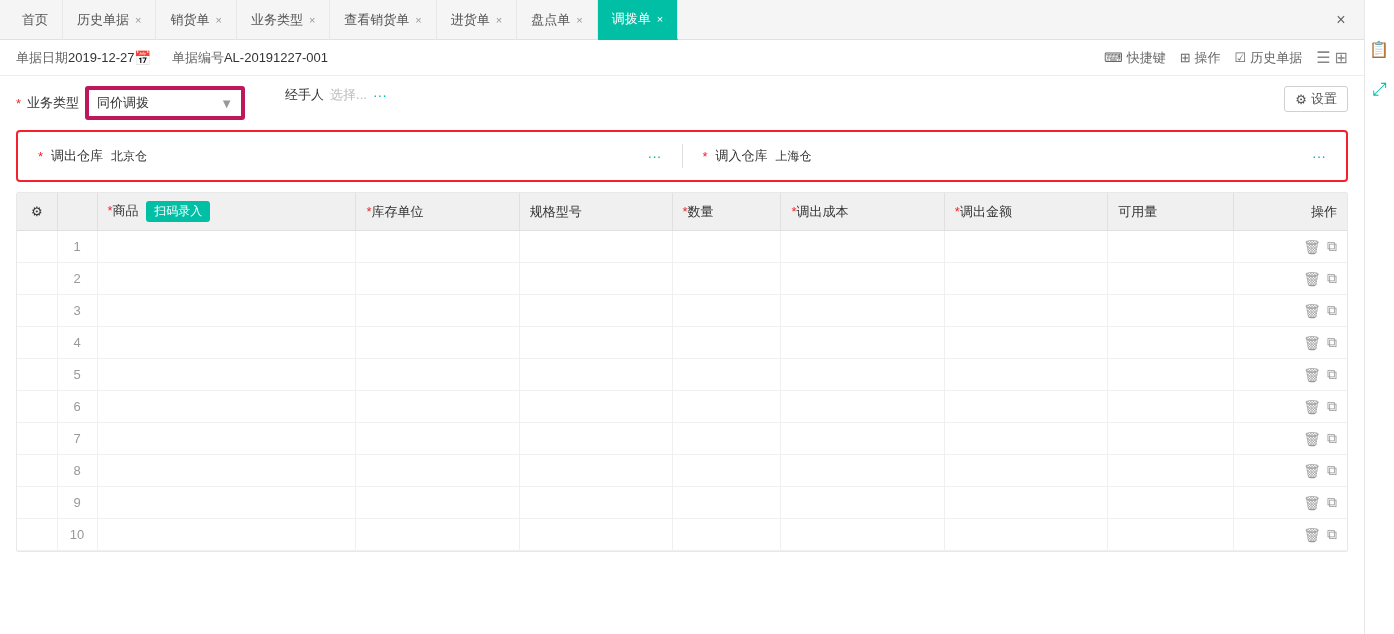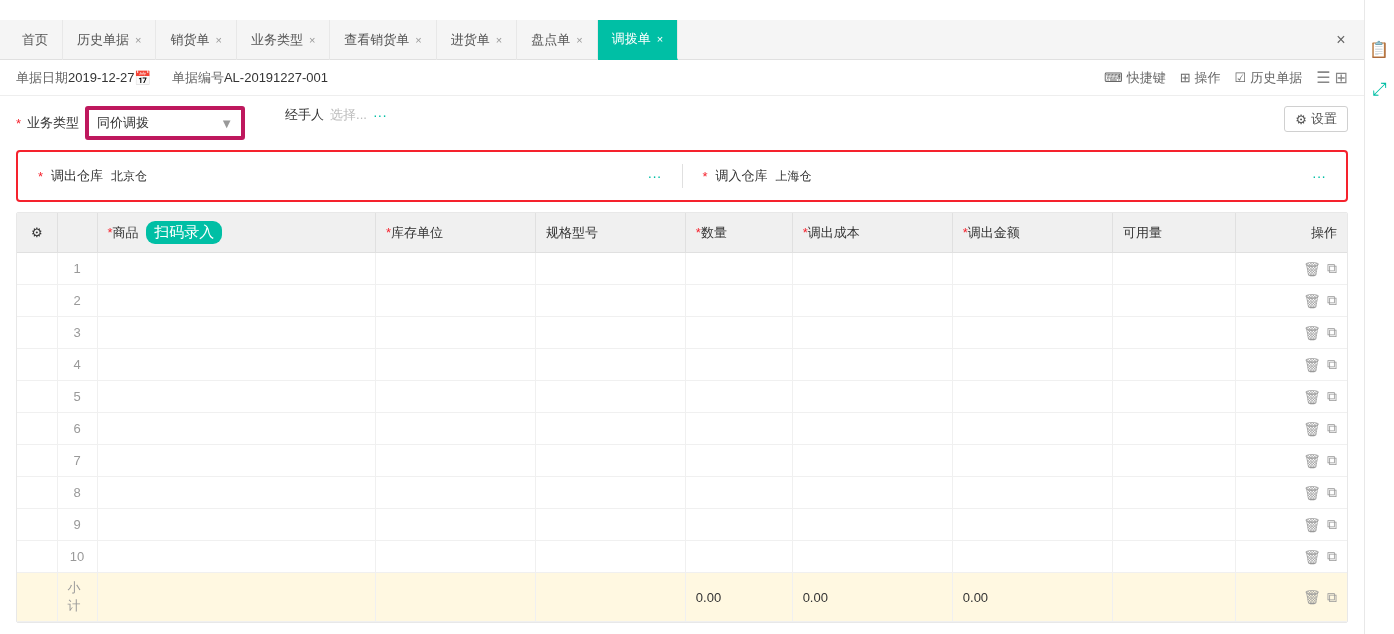--- a/index.html
+++ b/index.html
@@ -1,21 +1,21 @@
 <!DOCTYPE html>
 <html><head>
   <meta charset="utf-8">
   <style>
     * { box-sizing: border-box; margin: 0; padding: 0; }
     body { font-family: "Microsoft YaHei", "PingFang SC", Arial, sans-serif; font-size: 13px; background: #fff; color: #333; overflow: hidden; }
     
     
     .tab-bar {
       display: flex; align-items: center; background: #f5f5f5; border-bottom: 1px solid #e0e0e0;
-      height: 40px; padding: 0 8px; position: relative; margin-top: 20px;
+      height: 40px; padding: 0 8px; position: relative;
     }
     .tab {
       display: flex; align-items: center; padding: 0 14px; height: 40px;
       cursor: pointer; font-size: 13px; color: #555; white-space: nowrap;
       border-right: 1px solid #e8e8e8;
     }
     .tab.active { background: #fff; color: #00bfa5; border-bottom: 2px solid #00bfa5; font-weight: 500; justify-content: space-between; }
     .tab .close-btn { margin-left: 6px; color: #999; font-size: 11px; cursor: pointer; }
     .tab-close-all {
       margin-left: auto; width: 30px; height: 40px; display: flex; align-items: center;
@@ -85,22 +85,22 @@
     .row-num { color: #999; text-align: center; width: 40px; }
     .subtotal-row { background: #fff8e1 !important; font-weight: 500; }
     .subtotal-row td { color: #333; }
 
     
     .action-cell { display: flex; align-items: center; gap: 6px; justify-content: flex-end; }
     .action-icon { cursor: pointer; color: #999; font-size: 14px; }
 
     
     .scan-btn {
-      background: #00bfa5; color: #fff; border: none; border-radius: 9px;
-      padding: 2px 8px; font-size: 15px; cursor: pointer; margin-left: 4px;
+      background: #00bfa5; color: #fff; border: none; border-radius: 3px;
+      padding: 2px 8px; font-size: 12px; cursor: pointer; margin-left: 4px;
     }
 
     
     .right-sidebar {
       position: fixed; right: 0; top: 0; width: 30px; background: #fff;
       border-left: 1px solid #e8e8e8; height: 100%; display: flex; flex-direction: column;
       align-items: center; padding-top: 40px; gap: 20px;
     }
     .sidebar-icon { cursor: pointer; color: #888; font-size: 16px; }
     .sidebar-icon.active { color: #00bfa5; }
@@ -402,37 +402,20 @@
       <td></td>
       <td></td>
       <td></td>
       <td>
         <div class="action-cell">
           <span class="action-icon">🗑</span>
           <span class="action-icon">⧉</span>
         </div>
       </td>
     </tr>
-          <tr class="subtotal-row">
-    <td></td>
-    <td style="color:#999;">小计</td>
-    <td></td>
-    <td></td>
-    <td></td>
-    <td>0.00</td>
-    <td>0.00</td>
-    <td>0.00</td>
-    <td></td>
-    <td>
-      <div class="action-cell">
-        <span class="action-icon">🗑</span>
-        <span class="action-icon">⧉</span>
-      </div>
-    </td>
-  </tr>
         </tbody>
     </table>
   </div>
 </div>
 
 <div class="right-sidebar">
   <span class="sidebar-icon">📋</span>
   <span class="sidebar-icon active" style="color:#00bfa5; font-size:18px;">⤢</span>
 </div>
 

